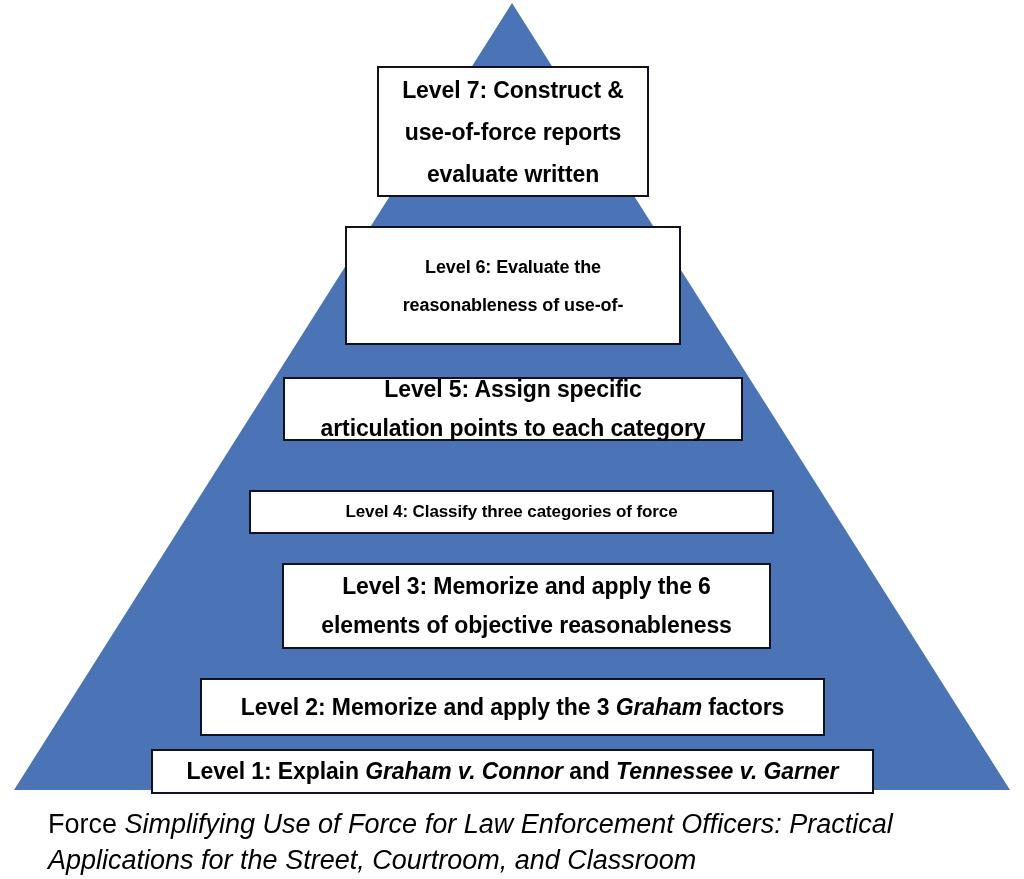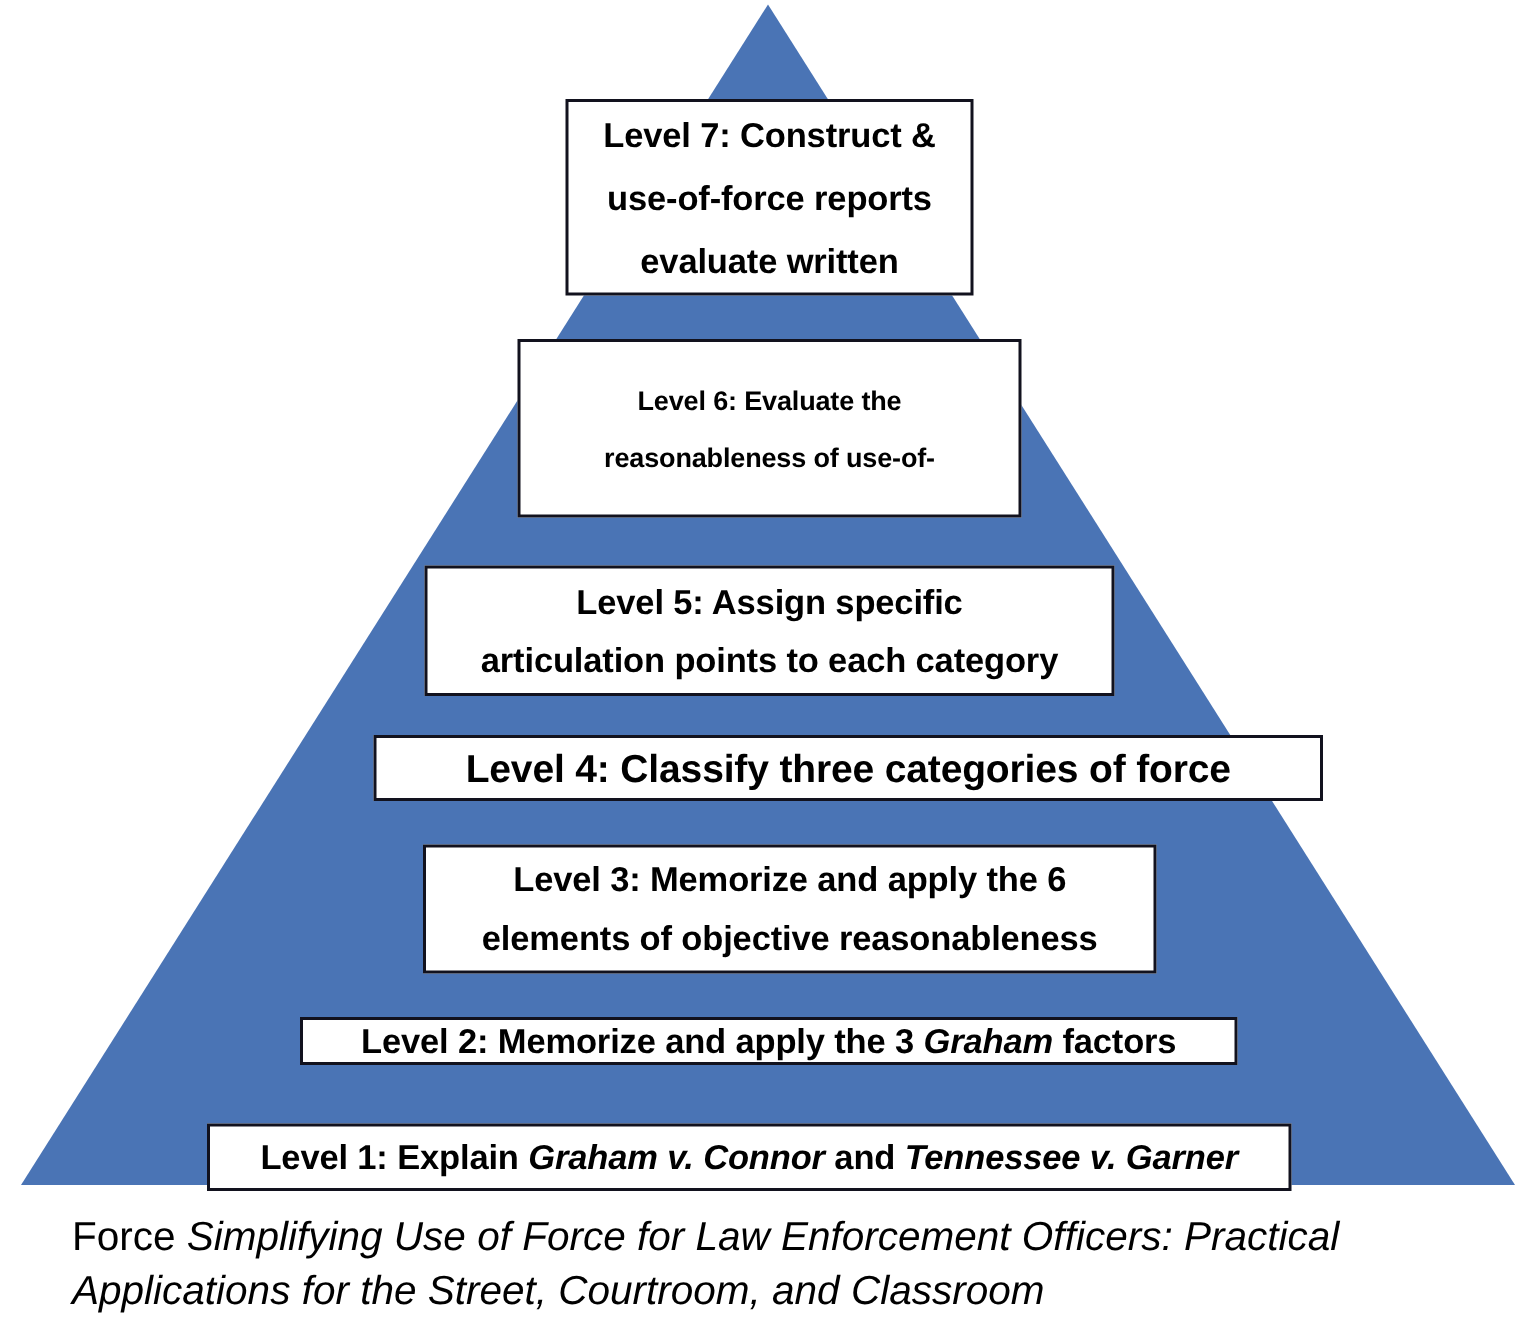--- a/index.html
+++ b/index.html
@@ -54,37 +54,37 @@
 
   #level-7 {
     left: 377px;  top: 46px;   width: 272px;  height: 131px;
     font-size: 23px; line-height: 42px;
   }
   #level-6 {
     left: 345px;  top: 206px;  width: 336px;  height: 119px;
     font-size: 18px; line-height: 38px;
   }
   #level-5 {
-    left: 283px;  top: 357px;  width: 460px;  height: 87px;
+    left: 283px;  top: 357px;  width: 460px;  height: 64px;
     font-size: 23px; line-height: 39px; text-align: right;
   }
   #level-4 {
-    left: 249px;  top: 470px;  width: 633px;  height: 44px;
-    font-size: 26px; line-height: 40px;
+    left: 249px;  top: 470px;  width: 525px;  height: 44px;
+    font-size: 17px; line-height: 40px;
   }
   #level-3 {
     left: 282px;  top: 543px;  width: 489px;  height: 86px;
     font-size: 23px; line-height: 39px;
   }
   #level-2 {
-    left: 200px;  top: 658px;  width: 625px;  height: 32px;
+    left: 200px;  top: 658px;  width: 625px;  height: 58px;
     font-size: 23px; line-height: 40px;
   }
   #level-1 {
-    left: 138px;  top: 729px;  width: 723px;  height: 45px;
+    left: 151px;  top: 729px;  width: 723px;  height: 45px;
     font-size: 23px; line-height: 41px;
   }
 
   
   #caption {
     position: absolute;
     left: 48px;
     top: 806px;
     width: 950px;
     font-size: 27px;

